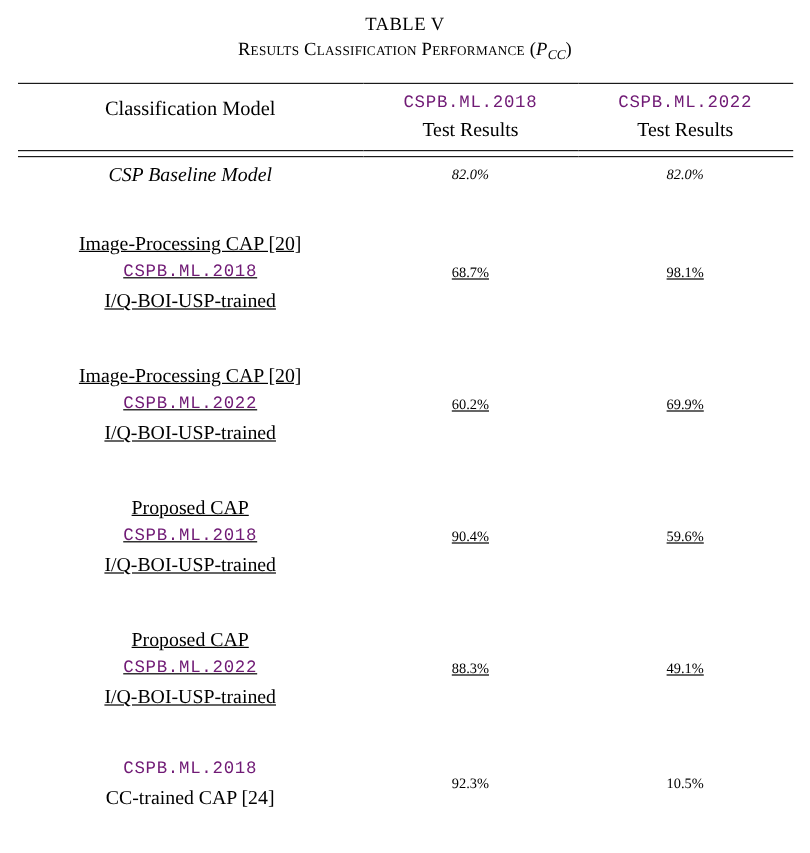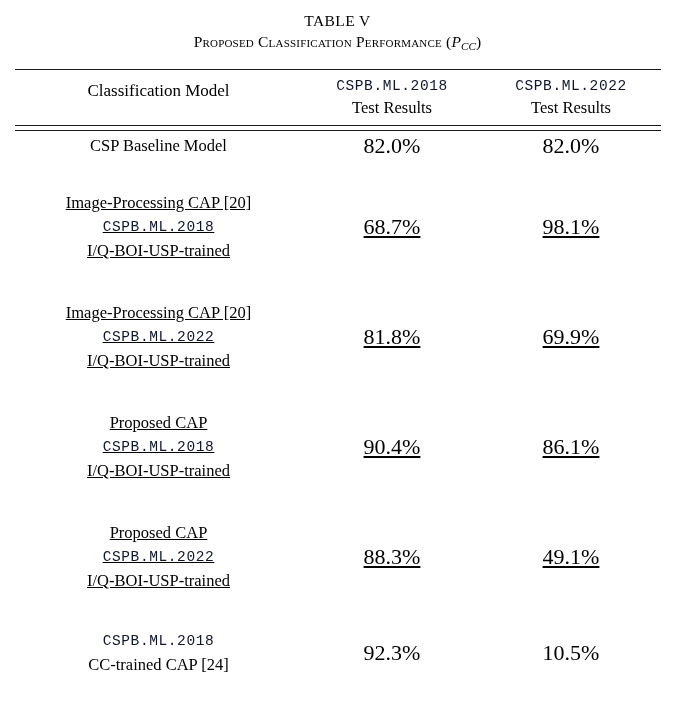--- a/index.html
+++ b/index.html
@@ -87,21 +87,21 @@
     font-size: 17px;
     line-height: 22px;
     padding-bottom: 23px;
     vertical-align: bottom;
     text-align: center;
   }
   .mono {
     font-family: "Liberation Mono", "DejaVu Sans Mono", monospace;
     font-size: 14.5px;
     letter-spacing: 0.6px;
-    color: #0f172a;
+    color: #701a75;
   }
   .hdr-cell .mono {
     display: block;
     line-height: 21px;
   }
   .hdr-cell .serif-line {
     display: block;
     font-size: 16.5px;
     line-height: 21px;
   }
@@ -118,38 +118,38 @@
   }
   td.label-cell .ln {
     display: block;
   }
   td.label-cell .ln.mono {
     font-size: 14.5px;
     line-height: 24px;
   }
   td.val-cell {
     text-align: center;
-    font-size: 22px;
+    font-size: 12px;
     vertical-align: middle;
   }
 
-  tr.datarow.r-baseline td { height: 29px; }
+  tr.datarow.r-baseline td { height: 29px; font-style: italic; }
   tr.datarow.r-three td { height: 86px; text-decoration: underline; }
   tr.datarow.r-two td { height: 58px; }
 
   tr.spacer-sm td { height: 24px; }
 </style>
 </head>
 <body>
 
 <div class="page">
 
   <div class="caption">
     <div class="caption-line1">TABLE V</div>
-    <div class="caption-line2"><span>Proposed Classification Performance</span> <span class="paren">(</span><span class="sym"><span>P</span><sub>CC</sub></span><span class="paren">)</span></div>
+    <div class="caption-line2"><span>Results Classification Performance</span> <span class="paren">(</span><span class="sym"><span>P</span><sub>CC</sub></span><span class="paren">)</span></div>
   </div>
 
   <div class="table-wrap">
     <table class="tbl">
       <colgroup>
         <col class="c1">
           <col class="c2">
           <col class="c3">
       </colgroup>
 
@@ -195,34 +195,34 @@
           </tr>
           <tr class="spacer-sm">
             <td colspan="3"></td>
           </tr>
           <tr class="datarow r-three">
             <td class="label-cell">
               <span class="ln">Image-Processing CAP [20]</span>
               <span class="ln mono">CSPB.ML.2022</span>
               <span class="ln">I/Q-BOI-USP-trained</span>
             </td>
-            <td class="val-cell">81.8%</td>
+            <td class="val-cell">60.2%</td>
             <td class="val-cell">69.9%</td>
           </tr>
           <tr class="spacer-sm">
             <td colspan="3"></td>
           </tr>
           <tr class="datarow r-three">
             <td class="label-cell">
               <span class="ln">Proposed CAP</span>
               <span class="ln mono">CSPB.ML.2018</span>
               <span class="ln">I/Q-BOI-USP-trained</span>
             </td>
             <td class="val-cell">90.4%</td>
-            <td class="val-cell">86.1%</td>
+            <td class="val-cell">59.6%</td>
           </tr>
           <tr class="spacer-sm">
             <td colspan="3"></td>
           </tr>
           <tr class="datarow r-three">
             <td class="label-cell">
               <span class="ln">Proposed CAP</span>
               <span class="ln mono">CSPB.ML.2022</span>
               <span class="ln">I/Q-BOI-USP-trained</span>
             </td>

